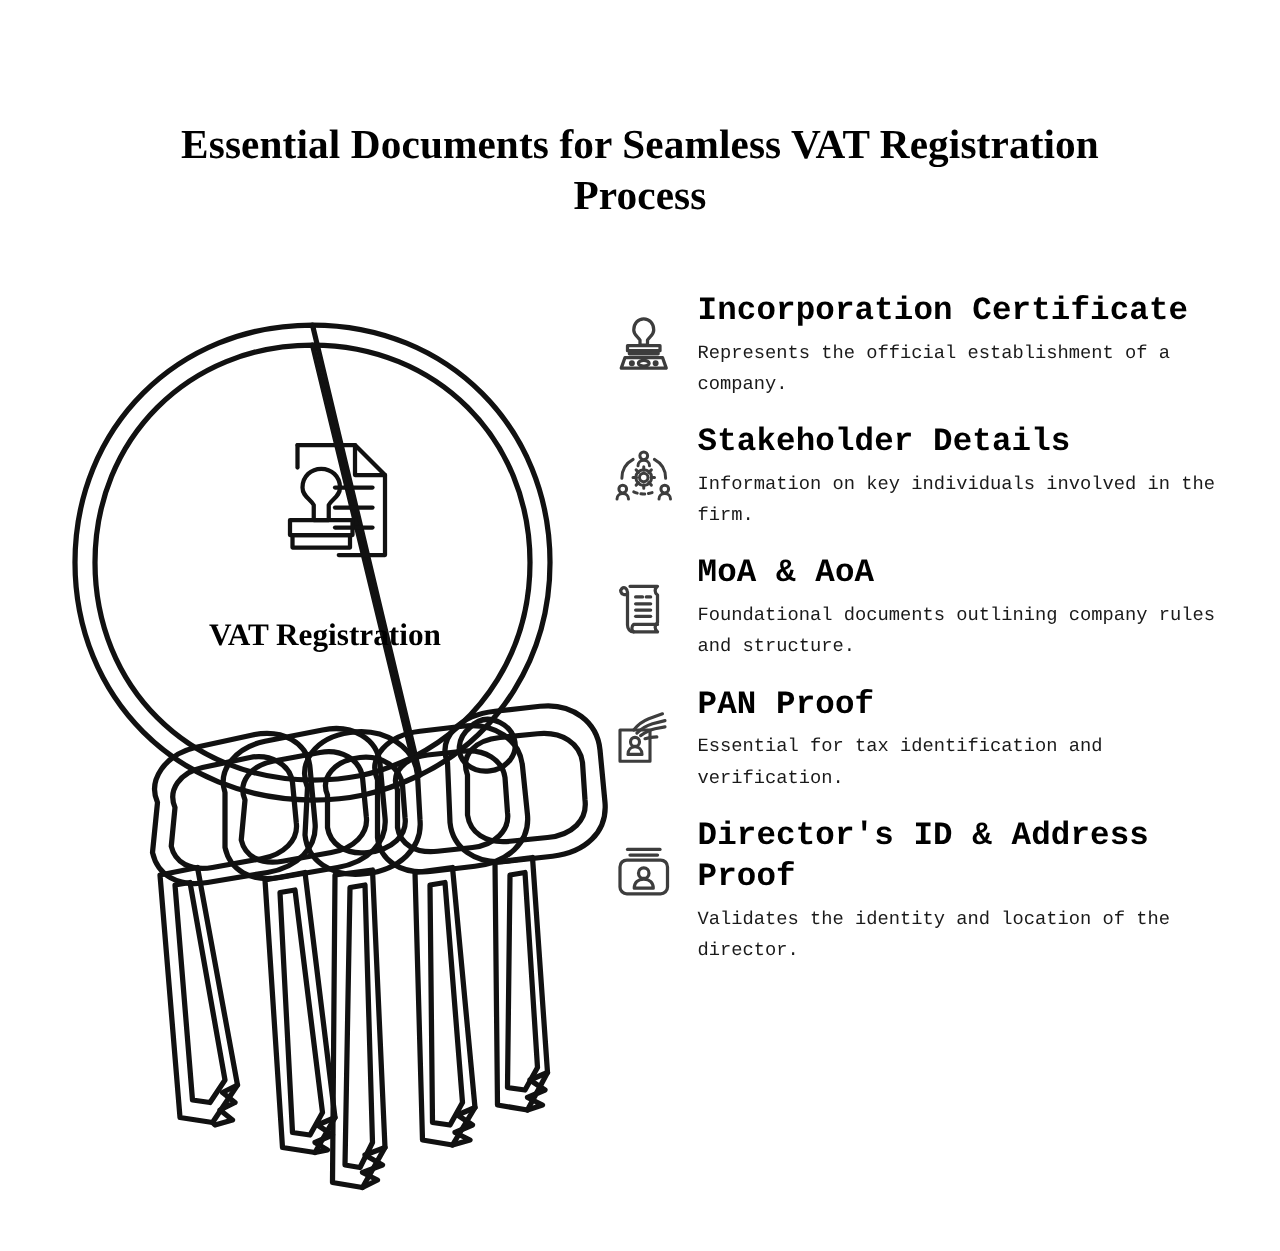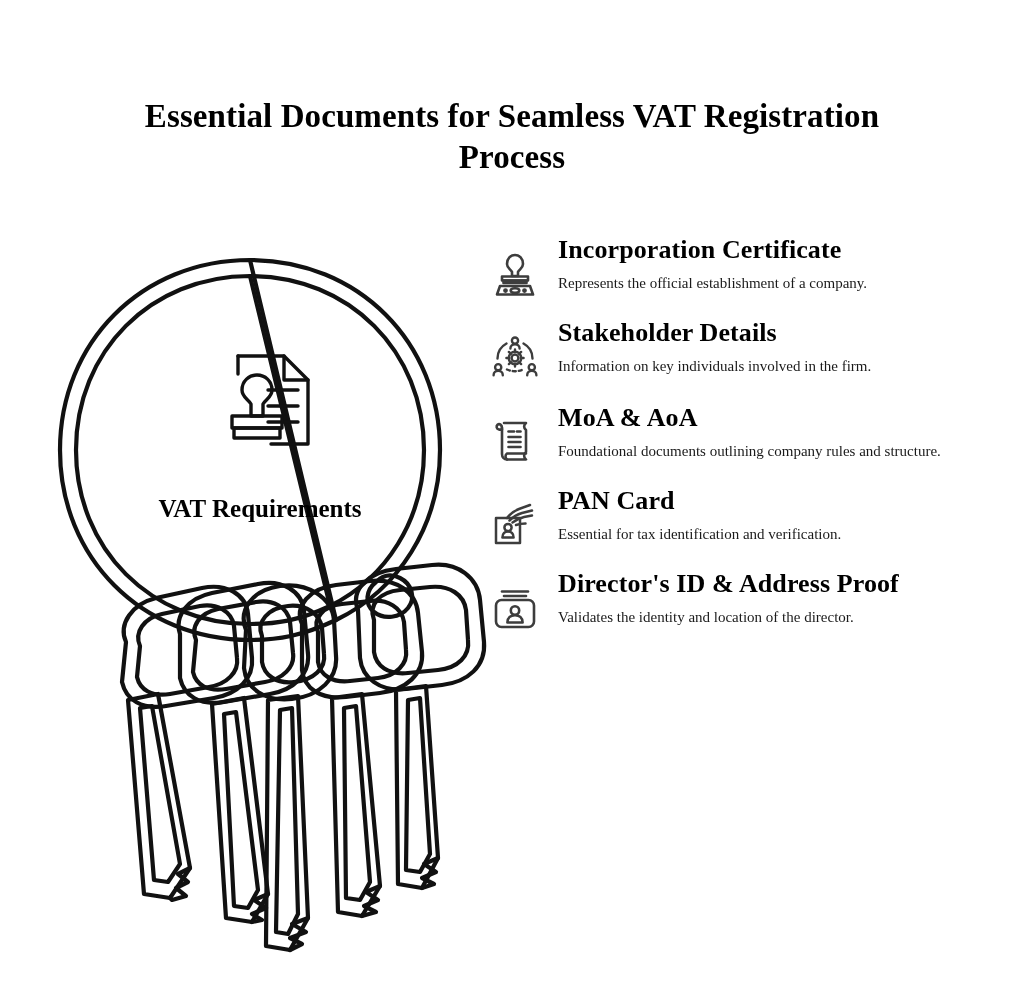--- a/index.html
+++ b/index.html
@@ -64,22 +64,23 @@
   
   .list {
     position: absolute;
     left: 484px;
     top: 232px;
     width: 520px;
   }
   .item {
     position: relative;
     display: flex;
-    align-items: flex-end;
+    align-items: flex-start;
     margin-bottom: 17px;
+    font-family: Liberation Mono, monospace;
   }
   .item-icon {
     flex: 0 0 62px;
     width: 62px;
     padding-top: 14px;
     display: flex;
     justify-content: center;
   }
   .item-icon svg { display: block; }
   .item-body {
@@ -266,21 +267,21 @@
 
       <path d="M34 46 C 34 37 41 31 49 31 C 57 31 64 37 64 46
                C 64 53 58 55 55 60 L 55 72 L 43 72 L 43 60
                C 40 55 34 53 34 46 Z"></path>
       <path d="M24 72 L 74 72 L 74 84 L 24 84 Z"></path>
       <path d="M26 84 L 72 84 L 72 94 L 26 94 Z"></path>
     </svg>
   </div>
 
   <div class="center-label">
-    <div>VAT Requirements</div>
+    <div>VAT Registration</div>
   </div>
 
   <div class="list">
 
     <div class="item v1">
       <div class="item-icon">
         <svg width="42" height="44" viewBox="0 0 42 44" fill="none" stroke="#3d3d3d" stroke-width="2.6" stroke-linecap="round" stroke-linejoin="round">
           <path d="M13 12 C 13 6.5 16.6 3 21 3 C 25.4 3 29 6.5 29 12
                    C 29 16 25.6 17.2 24 20 L 24 24 L 18 24 L 18 20
                    C 16.4 17.2 13 16 13 12 Z"></path>
@@ -358,21 +359,21 @@
           <circle cx="16" cy="24.5" r="3.6"></circle>
           <path d="M10.4 34.5 C 10.4 30.6 13 28.4 16 28.4 C 19 28.4 21.6 30.6 21.6 34.5 Z"></path>
 
           <path d="M15 15 C 18 11 22 8 27 6 L 38 2"></path>
           <path d="M17.5 17.5 C 21 14 25 11.5 30 10 L 40 7.5"></path>
           <path d="M20.5 19.5 C 24 17 27.5 15 32 14 L 40 12.5"></path>
           <path d="M24 22 C 27 21 30 20.5 33.5 20.5"></path>
         </svg>
       </div>
       <div class="item-body">
-        <p class="item-title">PAN Card</p>
+        <p class="item-title">PAN Proof</p>
         <p class="item-desc">Essential for tax identification and verification.</p>
       </div>
     </div>
 
     <div class="item v5">
       <div class="item-icon">
         <svg width="44" height="42" viewBox="0 0 44 42" fill="none" stroke="#3d3d3d" stroke-width="2.6" stroke-linecap="round" stroke-linejoin="round">
           <path d="M9 3.5 L 35 3.5"></path>
           <path d="M11 8 L 33 8"></path>
           <rect x="3" y="12" width="38" height="27" rx="5.5"></rect>

